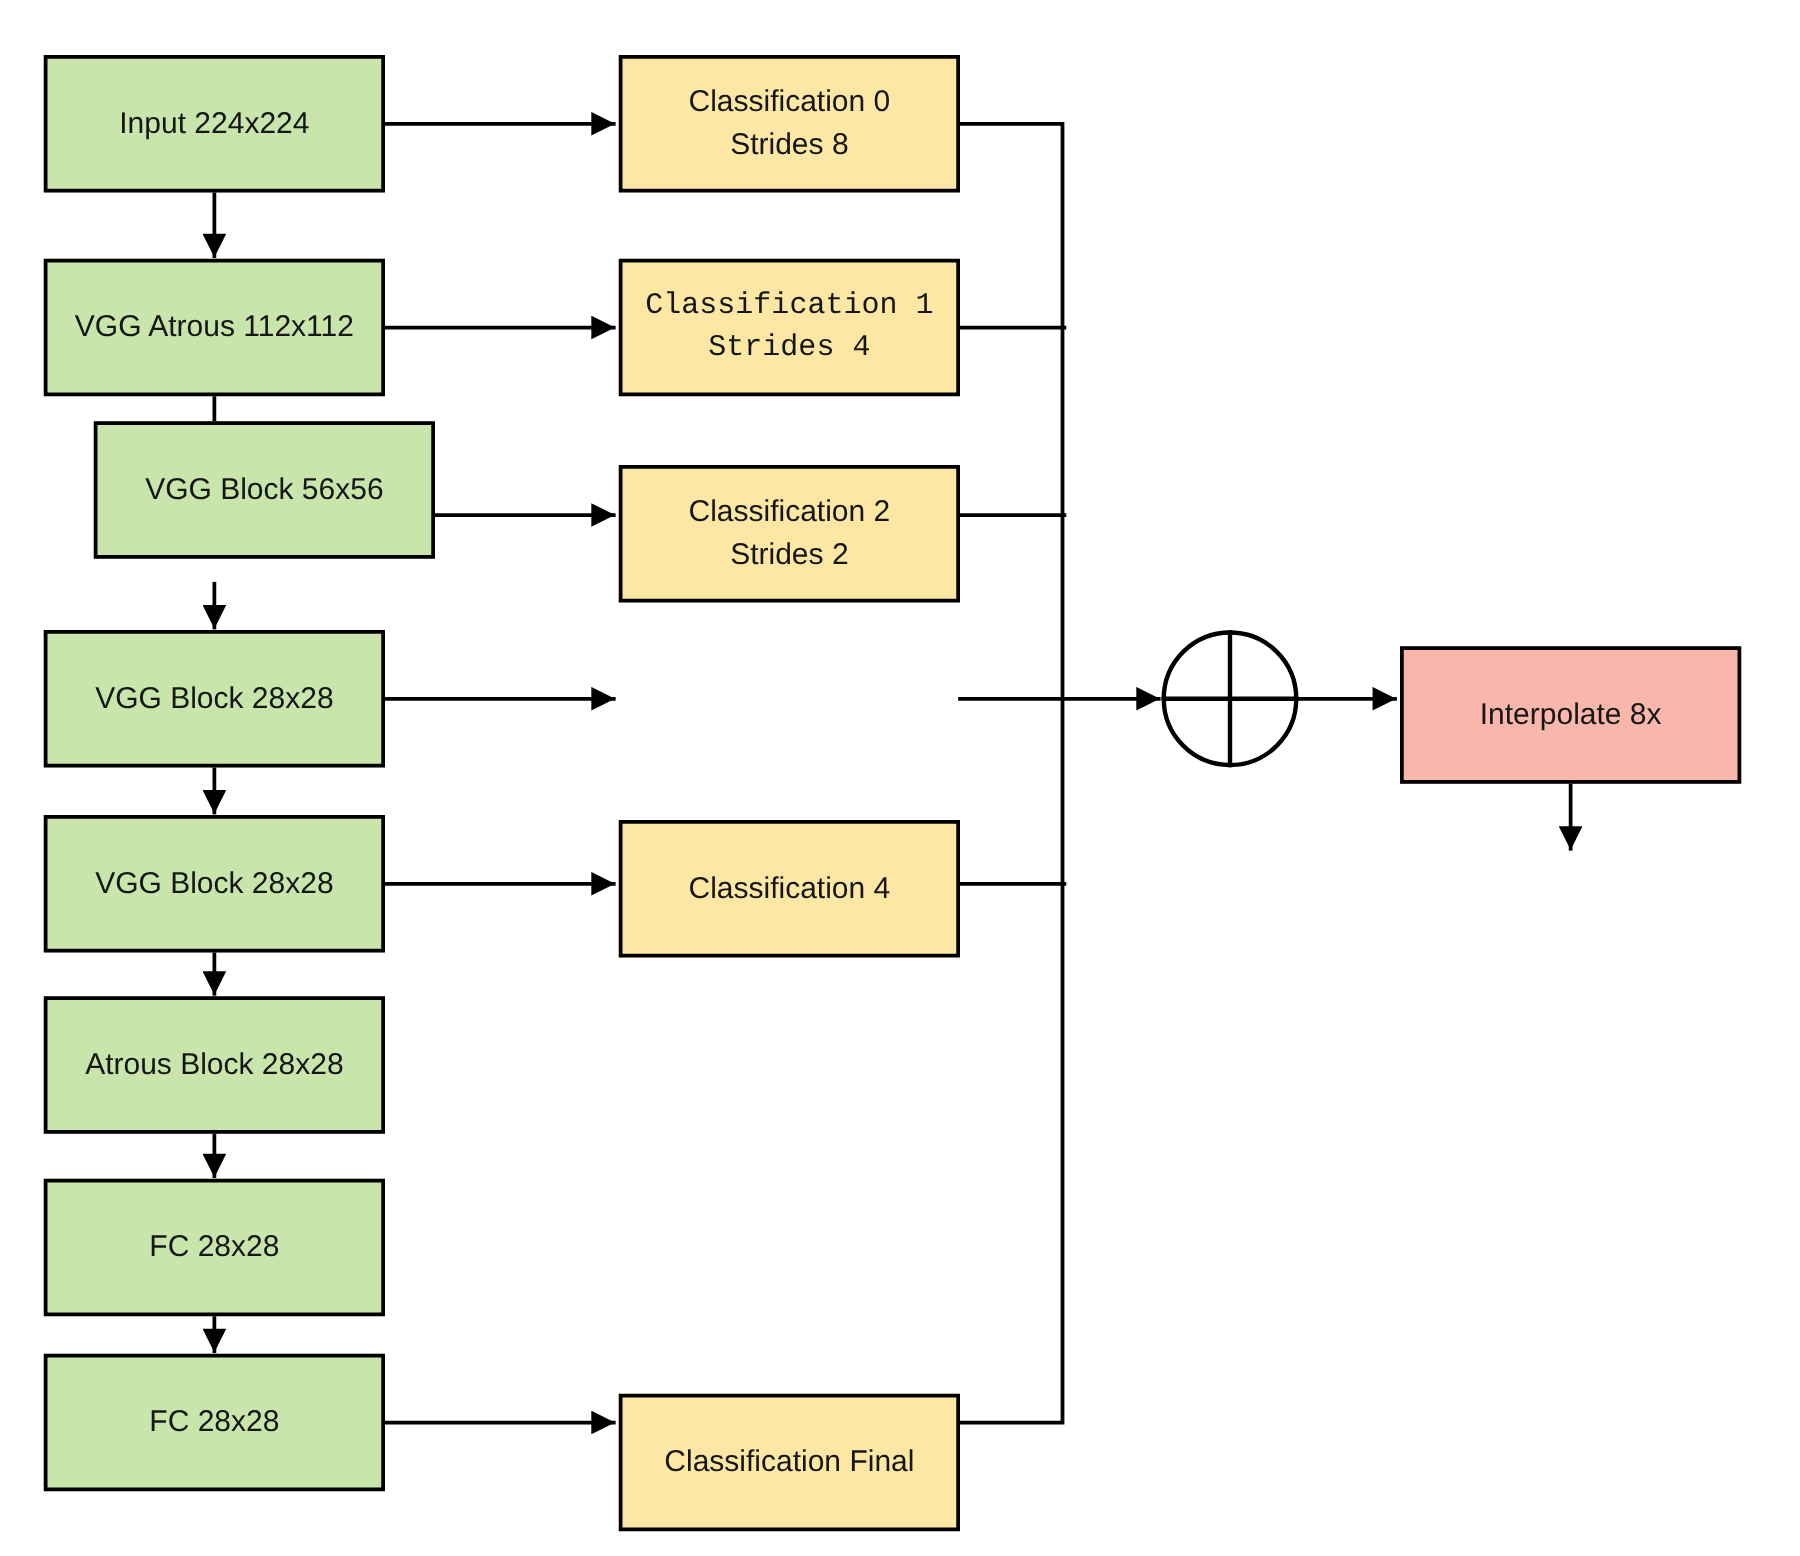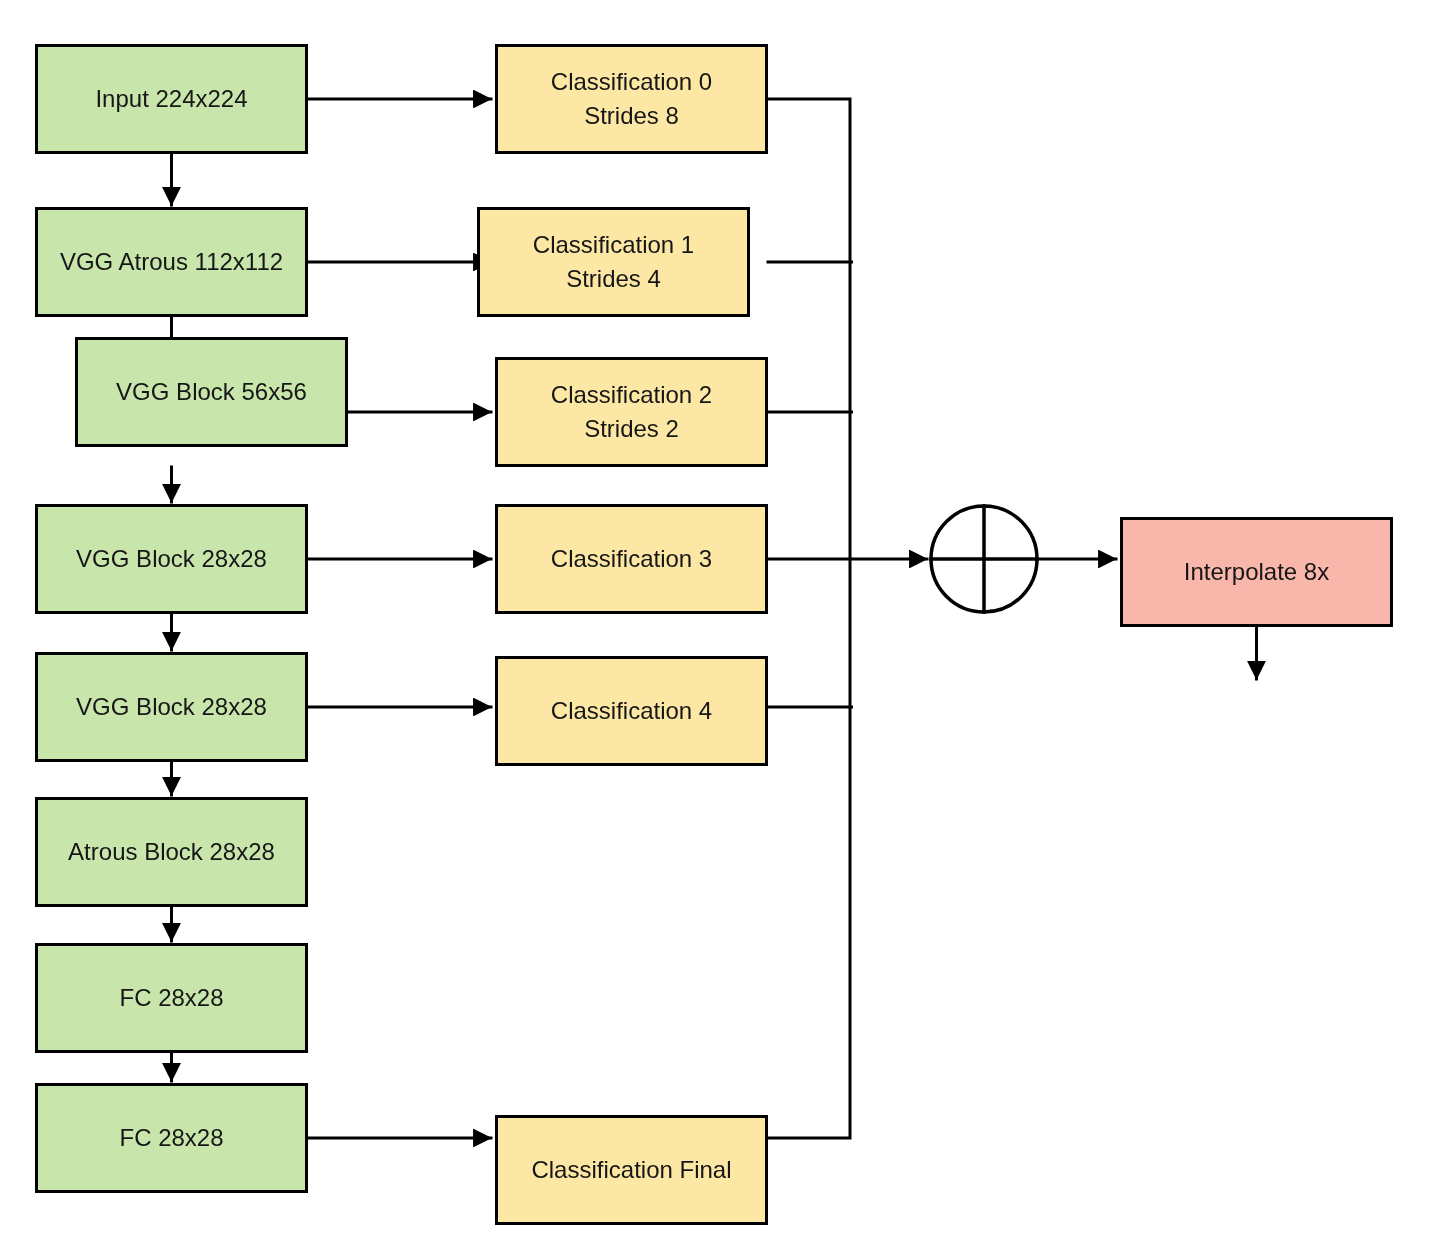--- a/index.html
+++ b/index.html
@@ -127,31 +127,27 @@
       <span>FC 28x28</span>
     </div>
   <div class="node green" style="left:35px; top:1083px;">
       <span>FC 28x28</span>
     </div>
 
   <div class="node yellow" style="left:495px; top:44px;">
     <span>Classification 0</span>
     <span>Strides 8</span>
   </div>
-  <div class="node yellow" style="left:477px; top:207px;">
+  <div class="node yellow" style="left:495px; top:207px;font-family:Liberation Mono, monospace;">
     <span>Classification 1</span>
     <span>Strides 4</span>
   </div>
-  <div class="node yellow" style="left:495px; top:357px;">
+  <div class="node yellow" style="left:495px; top:372px;">
     <span>Classification 2</span>
     <span>Strides 2</span>
-  </div>
-  <div class="node yellow" style="left:495px; top:504px;">
-    <span>Classification 3</span>
-
   </div>
   <div class="node yellow" style="left:495px; top:656px;">
     <span>Classification 4</span>
 
   </div>
   <div class="node yellow" style="left:495px; top:1083px;margin-top:32px;">
     <span>Classification Final</span>
 
   </div>
 

